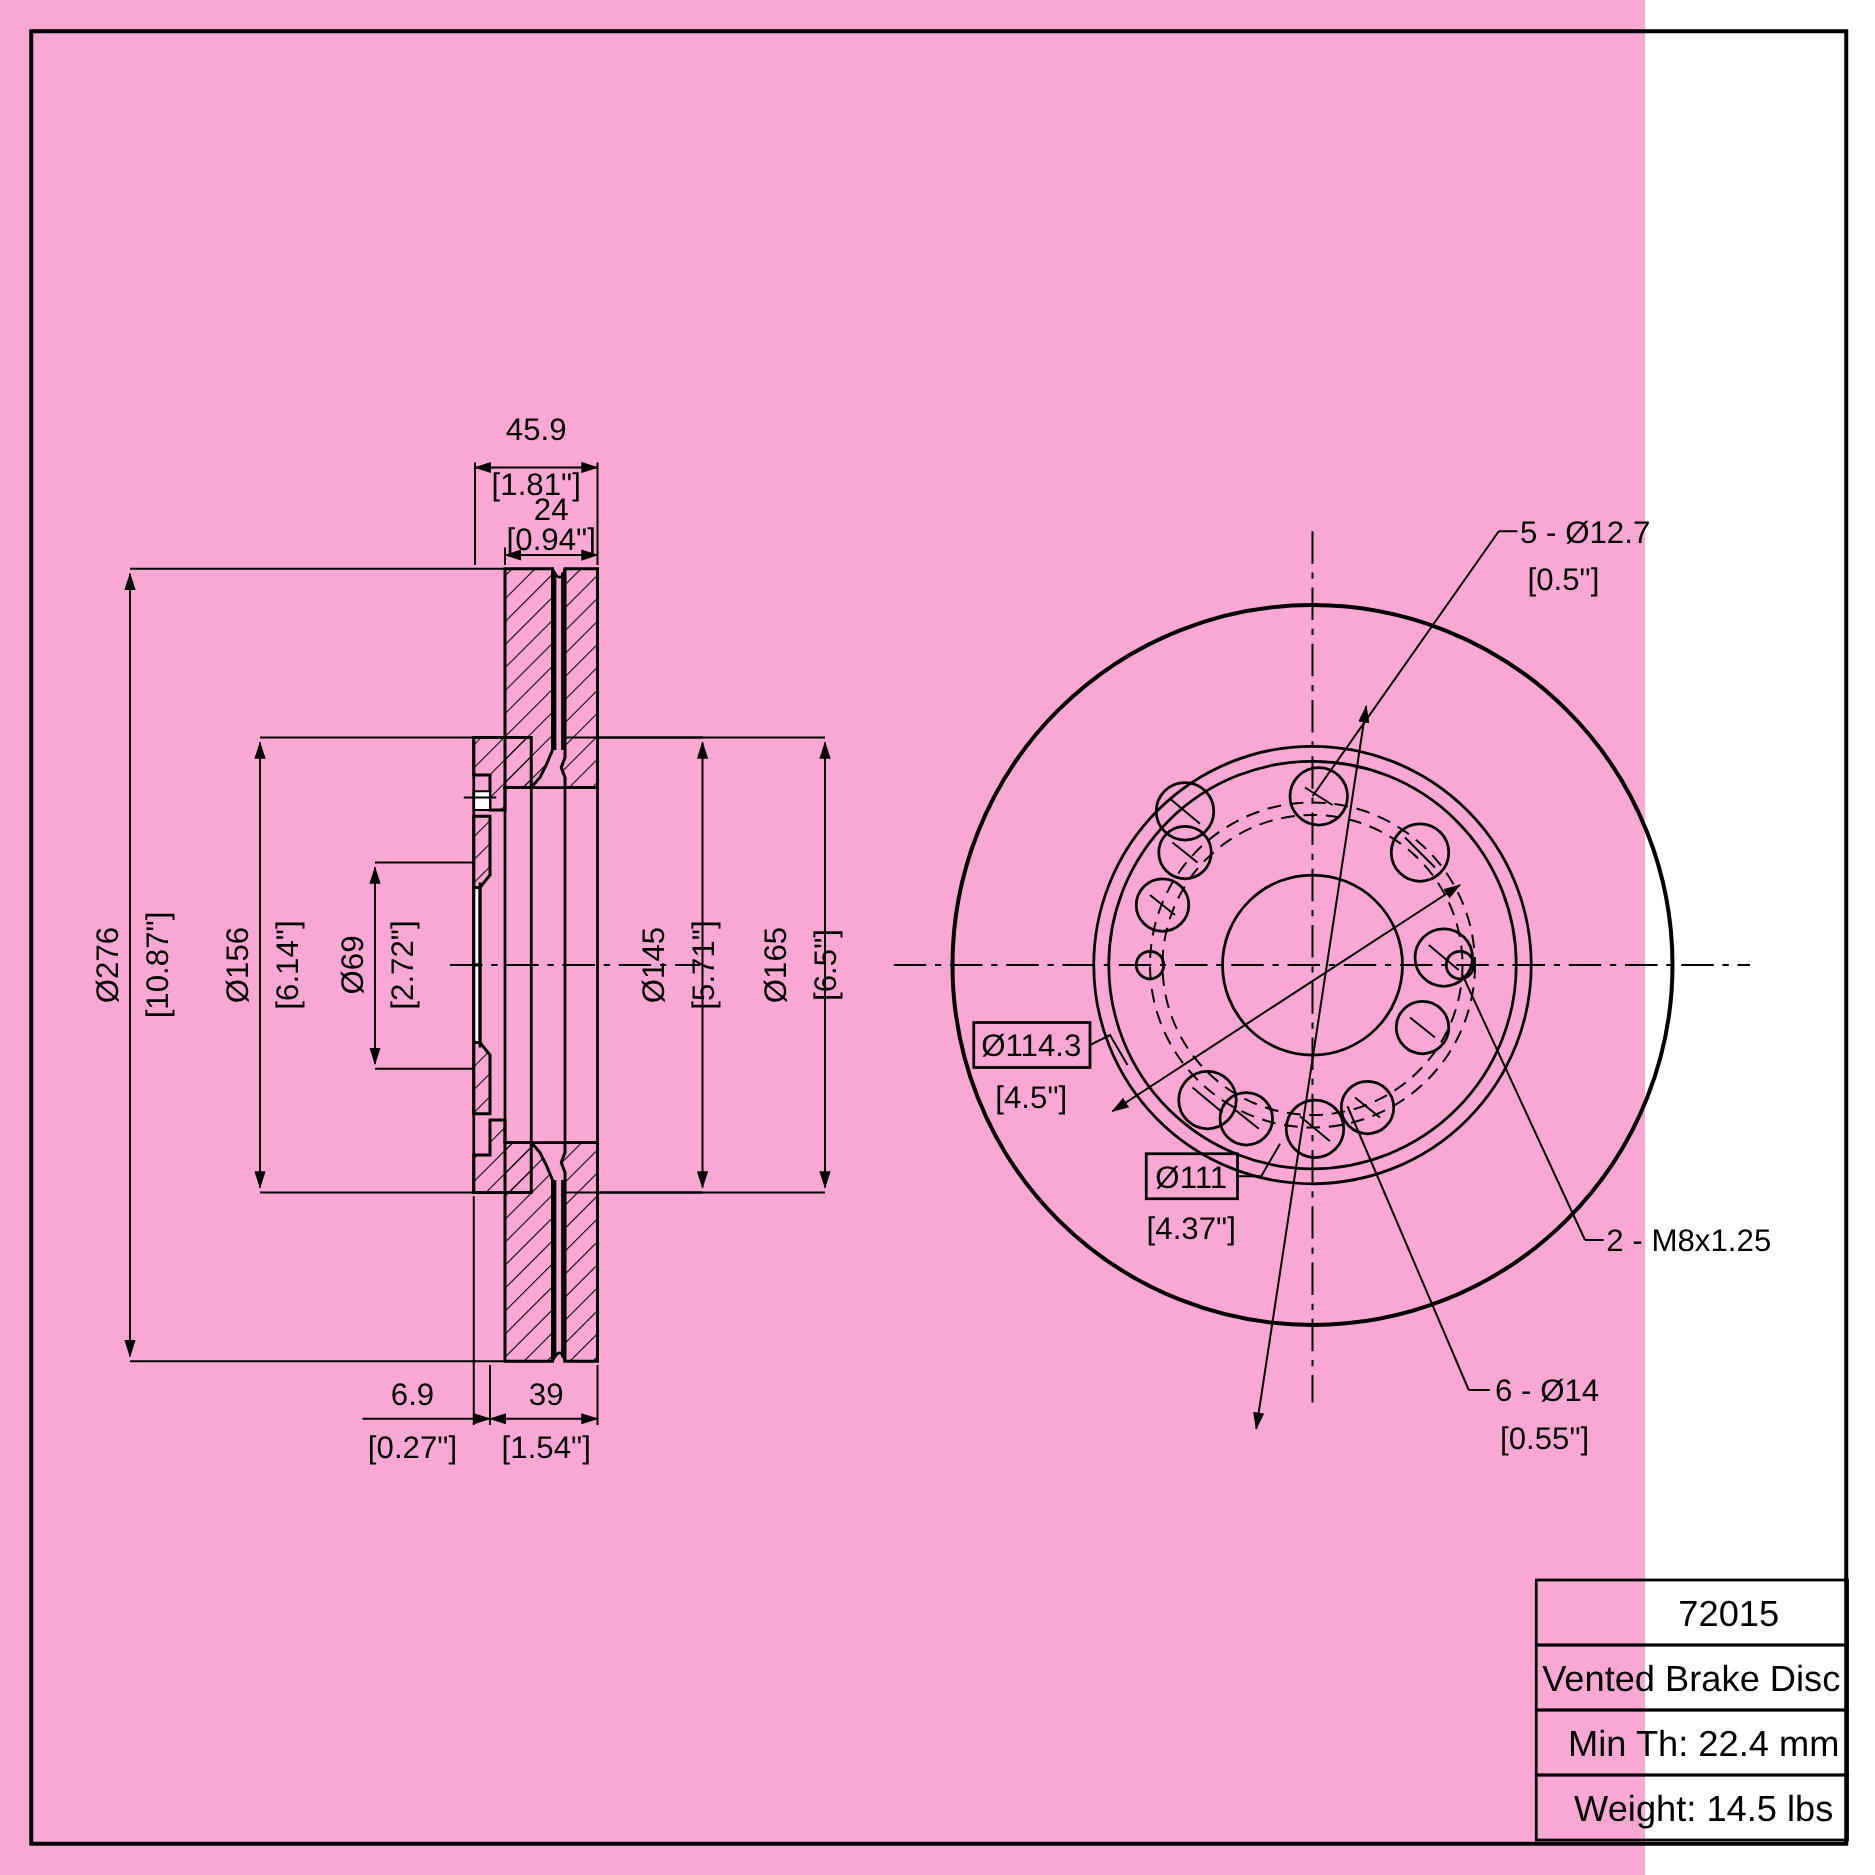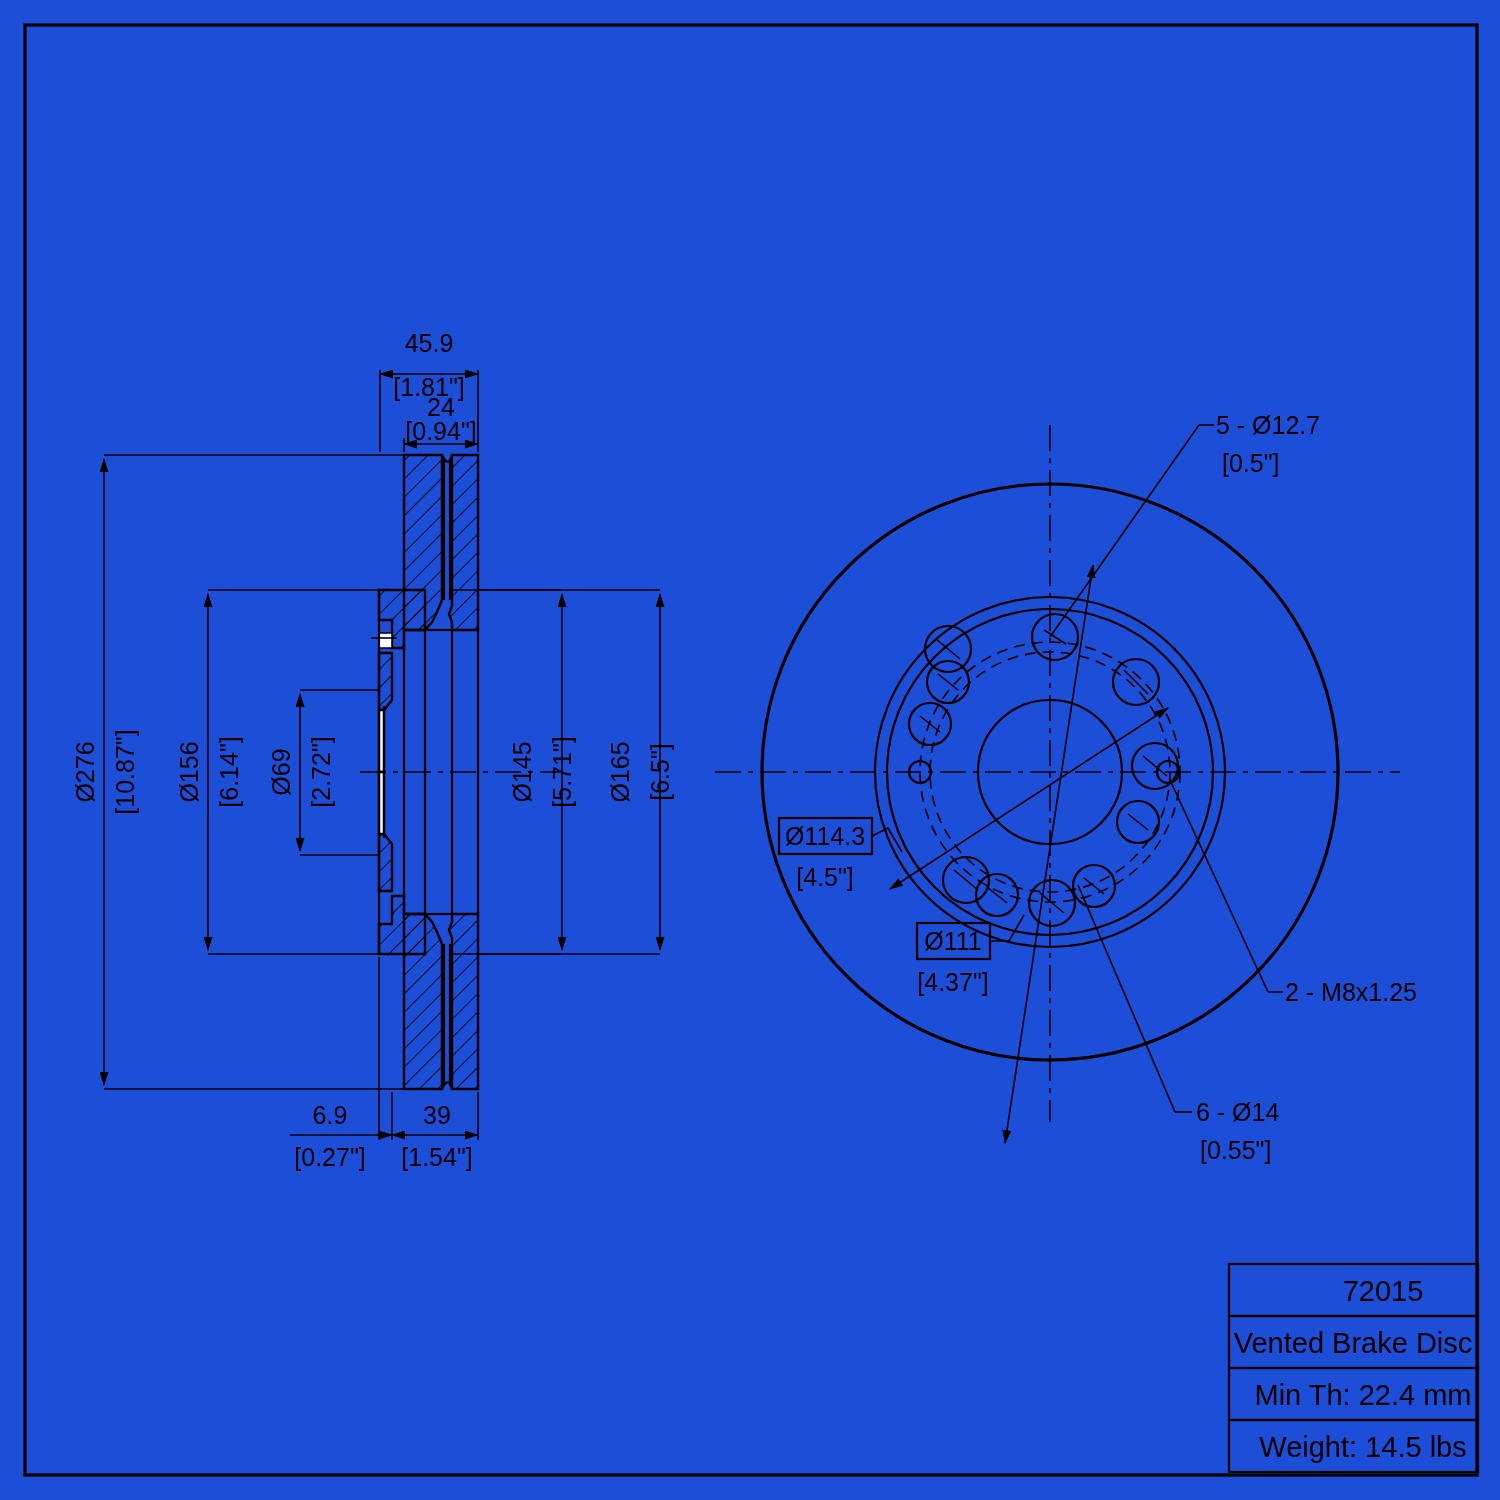--- a/index.html
+++ b/index.html
@@ -1,18 +1,18 @@
 <!DOCTYPE html>
 <html><head>
 <meta charset="utf-8">
 <style>
   html,body{margin:0;padding:0;background:#ffffff;}
   body{width:1500px;height:1500px;overflow:hidden;
        font-family:"Liberation Sans","DejaVu Sans",sans-serif;}
-  #sheet{position:relative;width:1500px;height:1500px;background:#1d4ed8;}
+  #sheet{position:relative;width:1316px;height:1500px;background:#f9a8d4;}
   svg{display:block;}
   text{font-family:"Liberation Sans","DejaVu Sans",sans-serif;fill:#000;}
   .dimtxt{font-size:25px;}
   .leadtxt{font-size:25px;}
   .tbtxt{font-size:29px;}
   .ln{stroke:#000;fill:none;}
   .thin{stroke-width:1.6;}
   .med{stroke-width:2.2;}
   .thick{stroke-width:3.2;}
   .cl{stroke:#000;stroke-width:1.6;fill:none;

